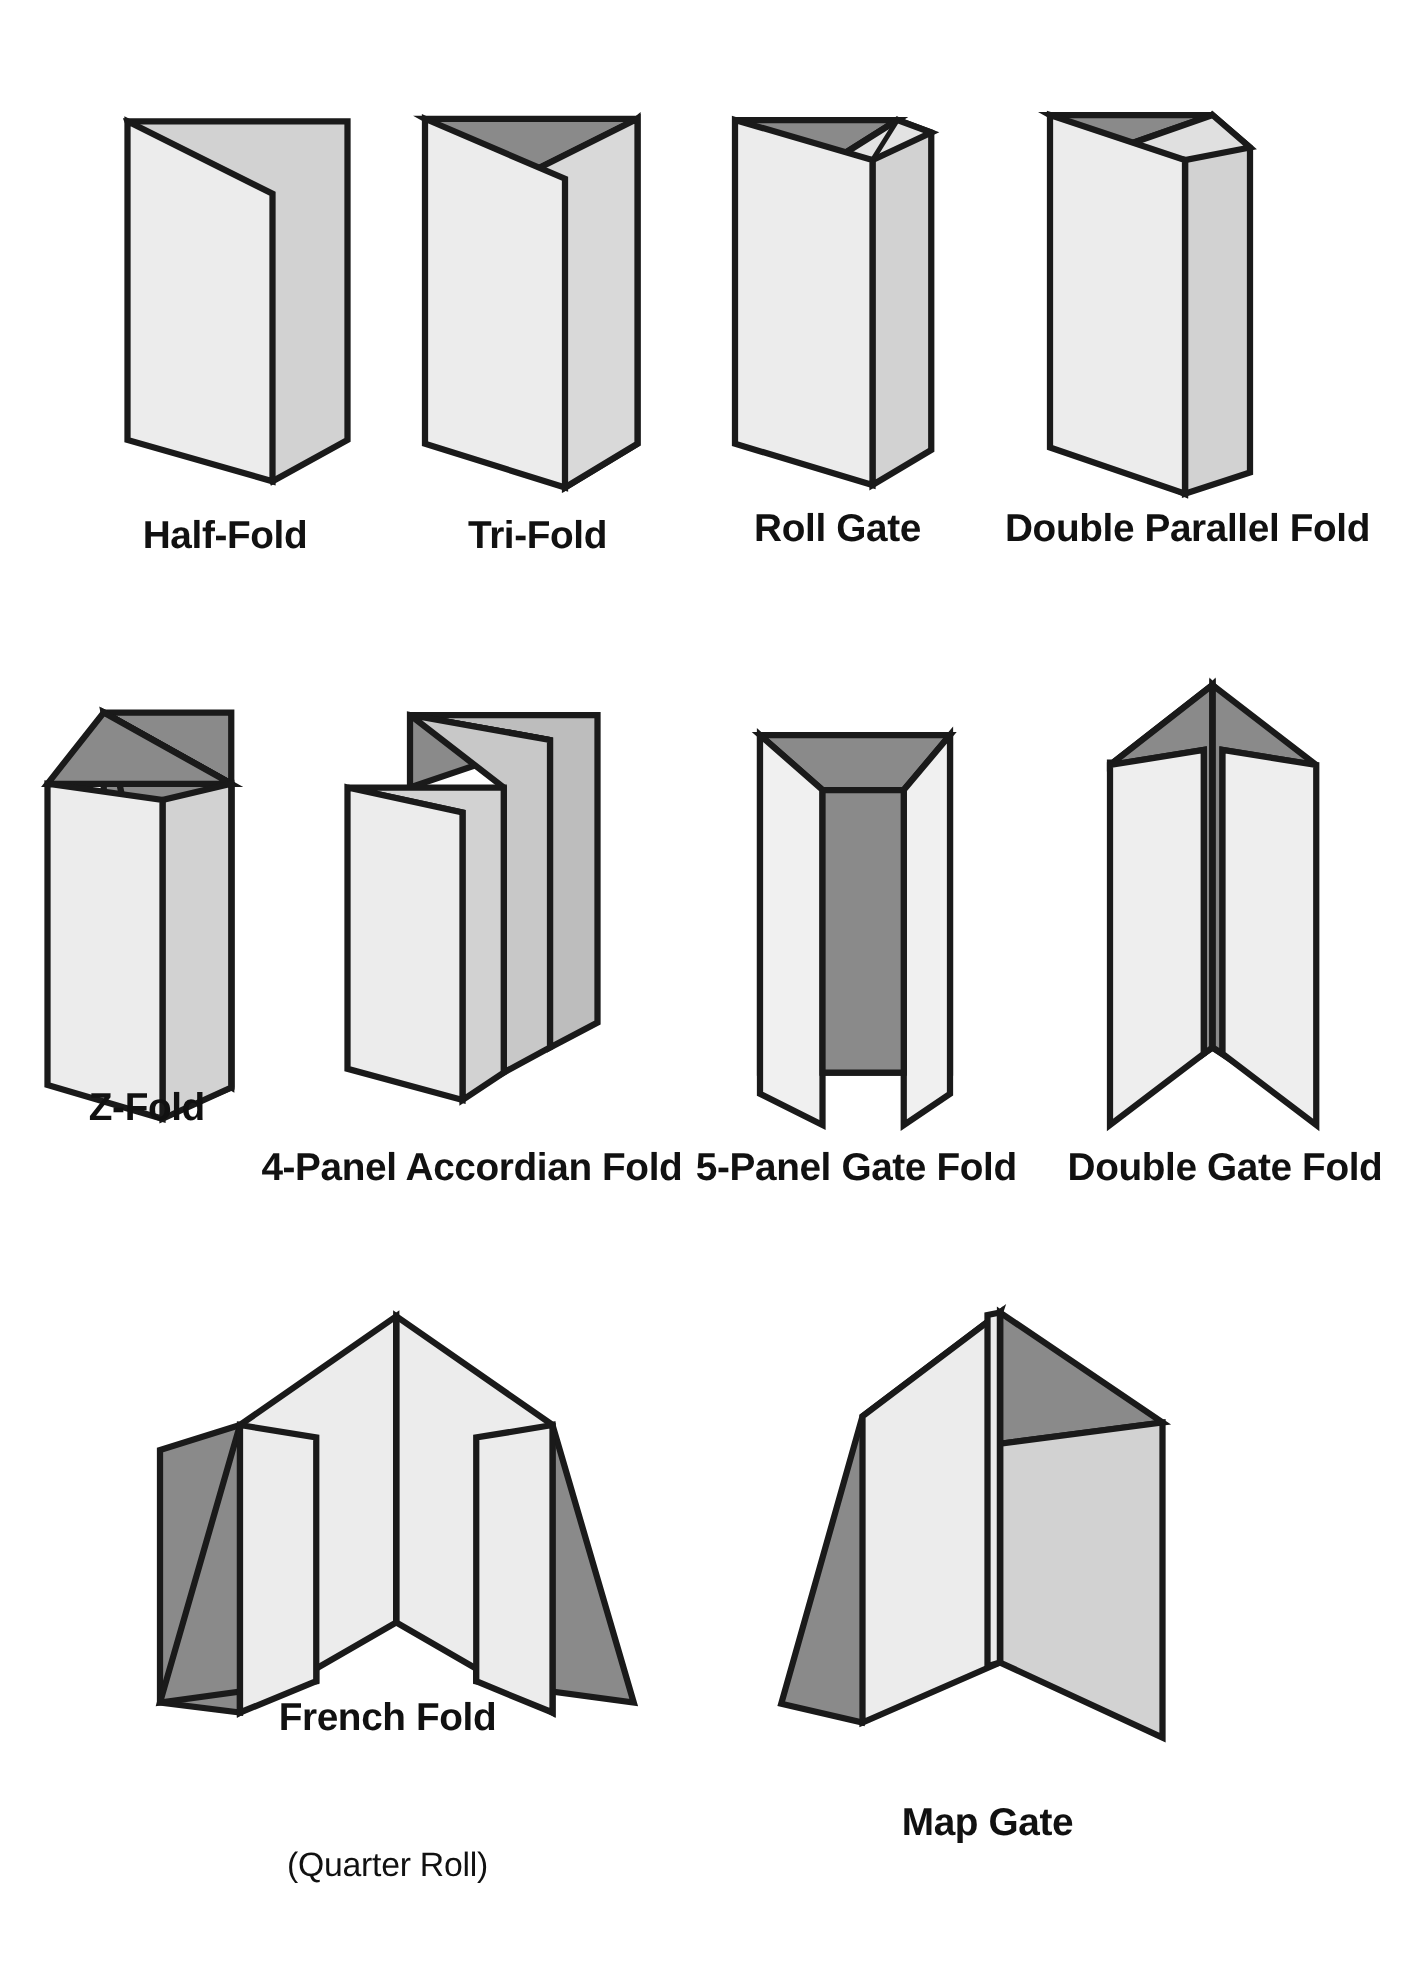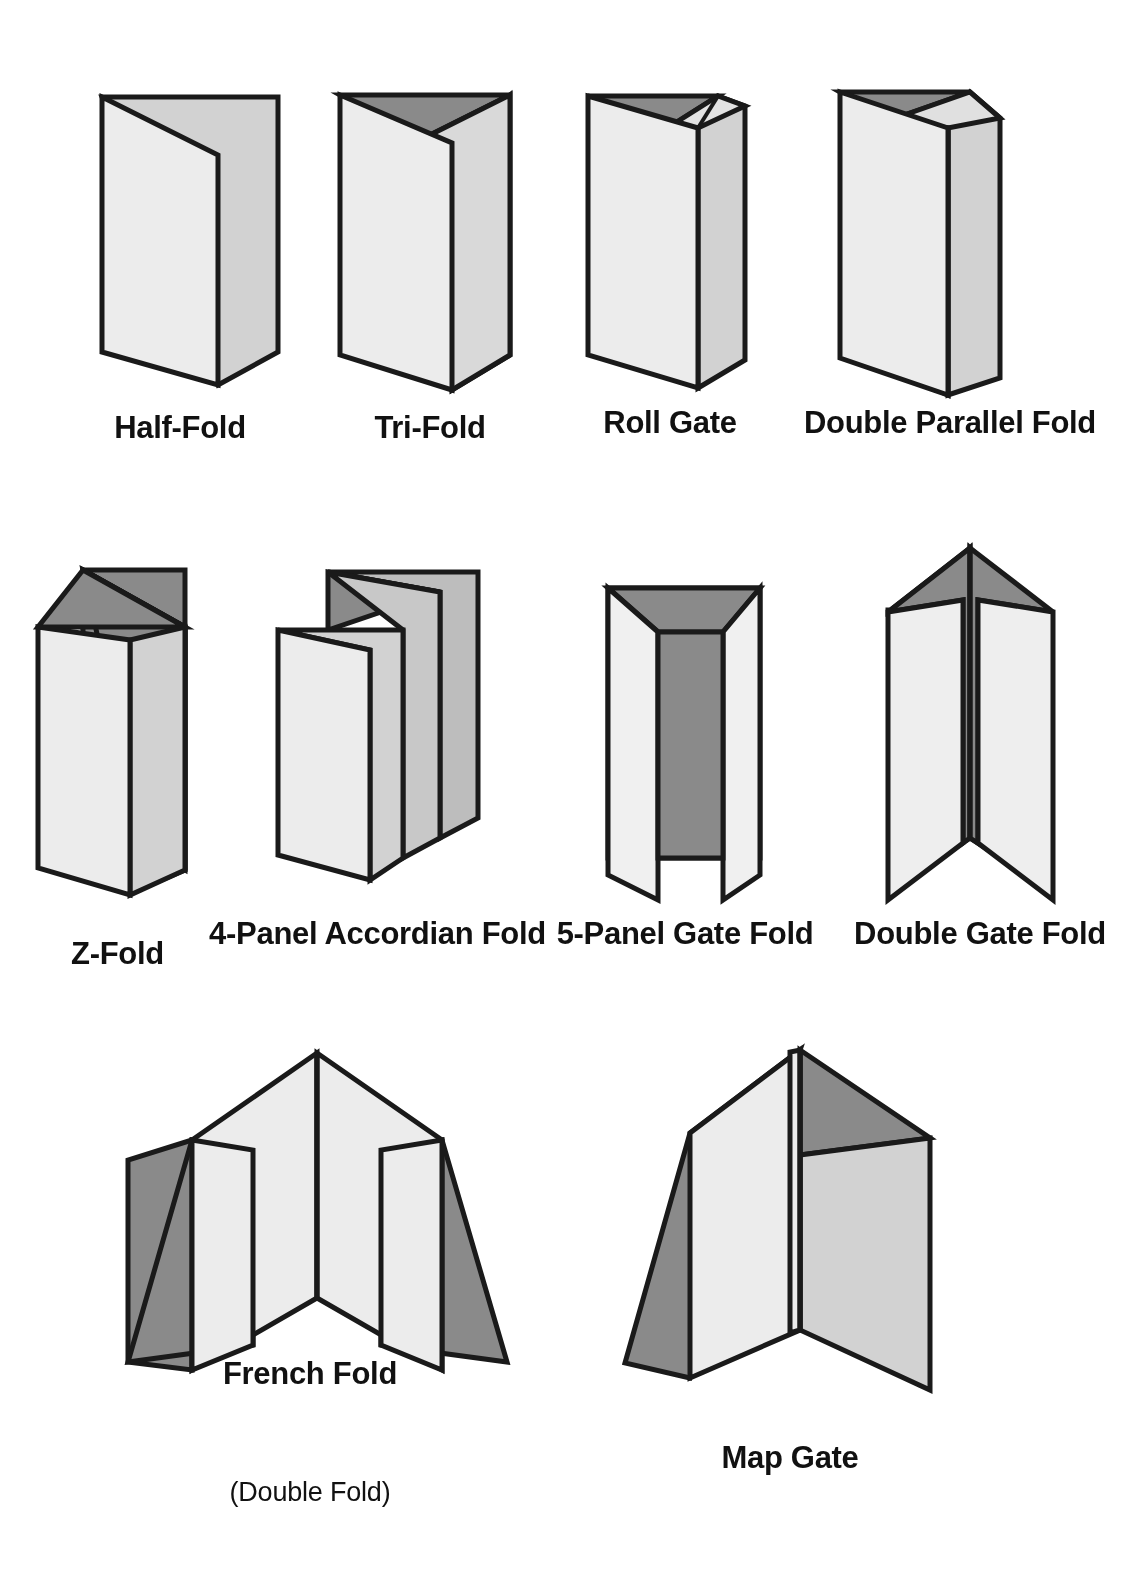--- a/index.html
+++ b/index.html
@@ -33,21 +33,21 @@
   .fold-label.main { font-size: 31px; }
   .fold-label.sub {
     font-weight: normal;
     font-size: 27px;
     letter-spacing: -0.2px;
   }
   .lbl-half        { left:   55px; top: 412px; width: 250px; }
   .lbl-tri         { left:  310px; top: 412px; width: 240px; }
   .lbl-roll        { left:  560px; top: 407px; width: 220px; }
   .lbl-dbl-par     { left:  780px; top: 407px; width: 340px; }
-  .lbl-z           { left:   10px; top: 938px; width: 215px; }
+  .lbl-z           { left:   10px; top: 870px; width: 215px; }
   .lbl-accordian   { left:  205px; top: 918px; width: 345px; }
   .lbl-gate3       { left:  540px; top: 918px; width: 290px; }
   .lbl-dblgate     { left:  840px; top: 918px; width: 280px; }
   .lbl-french      { left:  140px; top: 1358px; width: 340px; }
   .lbl-french-sub  { left:  140px; top: 1478px; width: 340px; }
   .lbl-map         { left:  630px; top: 1442px; width: 320px; }
 </style>
 </head>
 <body>
 
@@ -156,15 +156,15 @@
 <div class="fold-label main lbl-z">Z-Fold</div>
 
 <div class="fold-label main lbl-accordian">4-Panel Accordian Fold</div>
 
 <div class="fold-label main lbl-gate3">5-Panel Gate Fold</div>
 
 <div class="fold-label main lbl-dblgate">Double Gate Fold</div>
 
 <div class="fold-label main lbl-french">French Fold</div>
 
-<div class="fold-label sub lbl-french-sub">(Double Fold)</div>
+<div class="fold-label sub lbl-french-sub">(Quarter Roll)</div>
 
 <div class="fold-label main lbl-map">Map Gate</div>
 
 </body></html>

